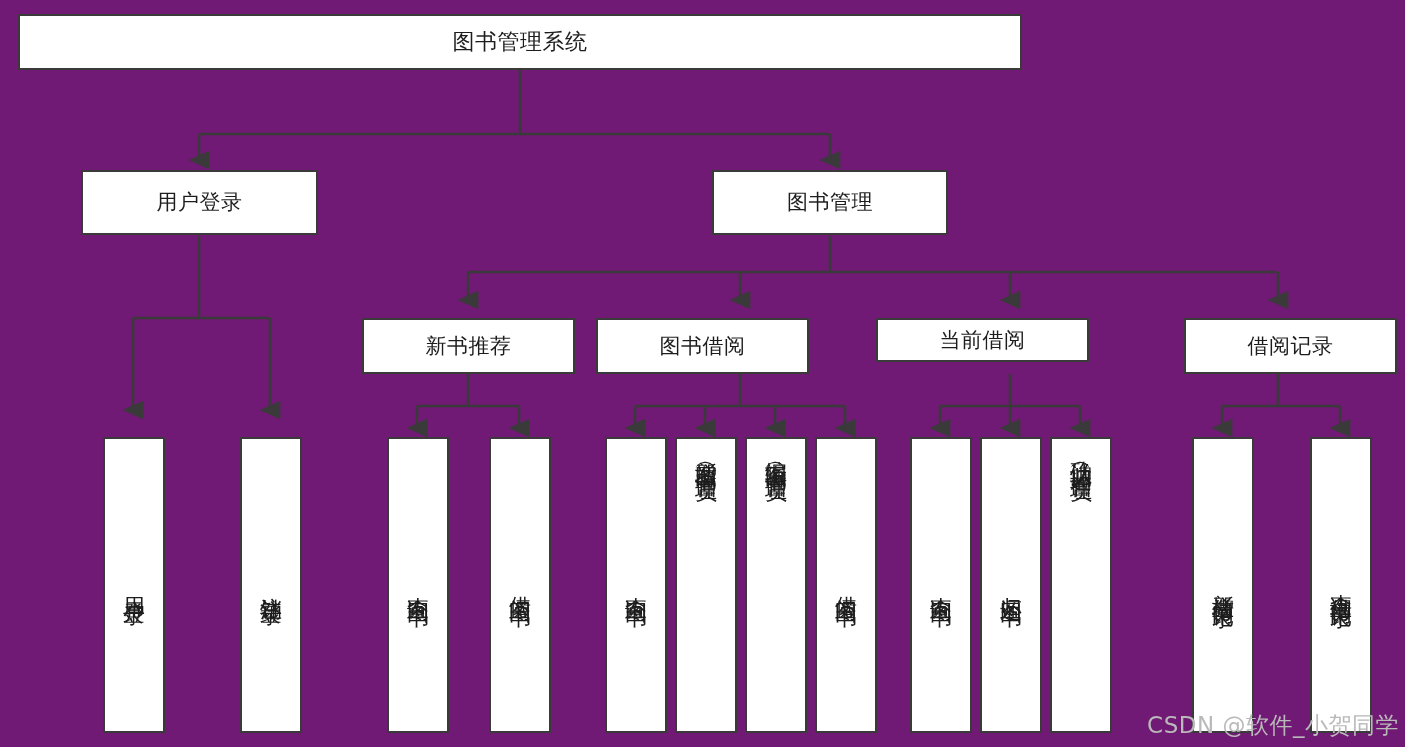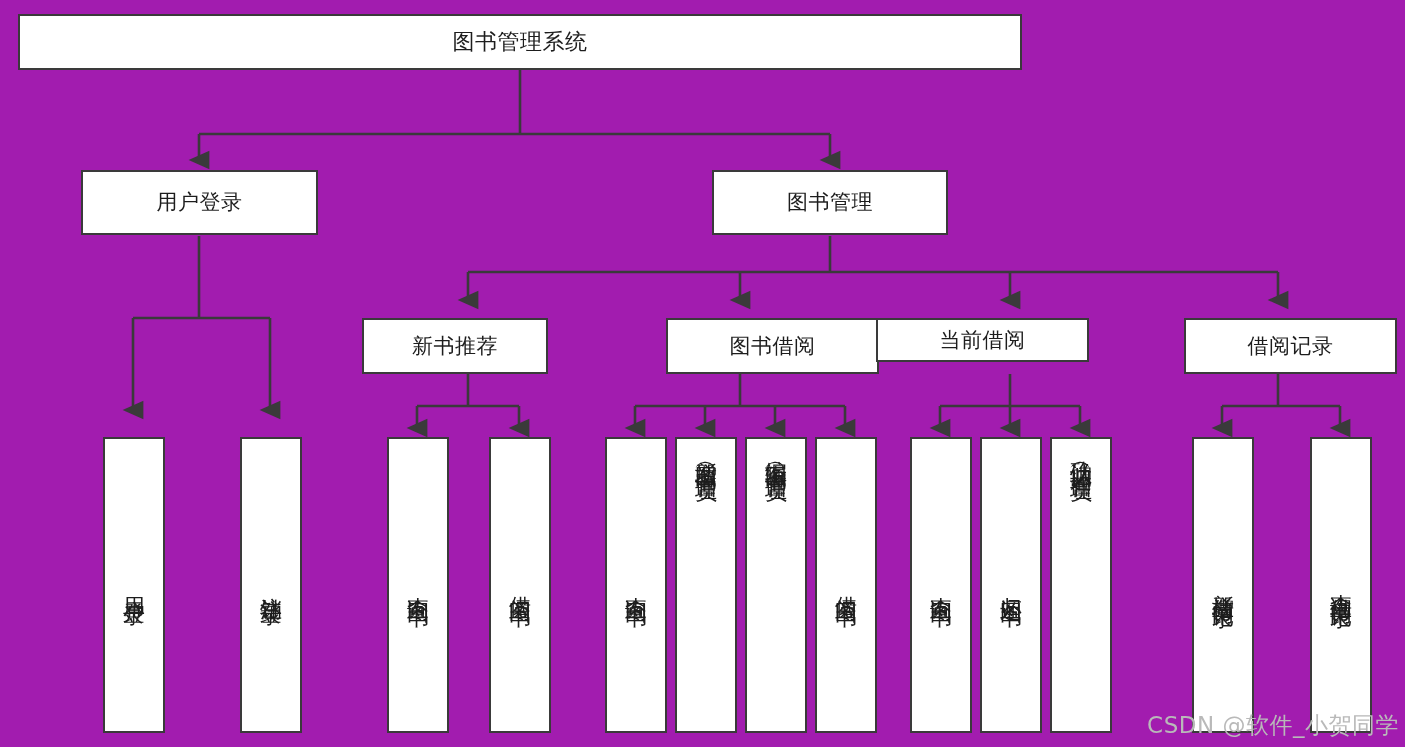--- a/index.html
+++ b/index.html
@@ -9,21 +9,21 @@
     background: #ffffff;
   }
   body {
     font-family: "DejaVu Sans", "Liberation Sans", sans-serif;
     color: #1a1a1a;
   }
   #diagram-root {
     position: relative;
     width: 1405px;
     height: 747px;
-    background: #a21caf;
+    background: #701a75;
     overflow: hidden;
   }
   #edges-layer {
     position: absolute;
     left: 0;
     top: 0;
     width: 1405px;
     height: 747px;
     pointer-events: none;
   }
@@ -138,24 +138,24 @@
     <span class="node-label">图书管理系统</span>
   </div>
 
   <div class="node level2" style="left:81px; top:170px; width:237px; height:65px;">
     <span class="node-label">用户登录</span>
   </div>
   <div class="node level2" style="left:712px; top:170px; width:236px; height:65px;">
     <span class="node-label">图书管理</span>
   </div>
 
-  <div class="node level3" style="left:362px; top:318px; width:186px; height:56px;">
+  <div class="node level3" style="left:362px; top:318px; width:213px; height:56px;">
     <span class="node-label">新书推荐</span>
   </div>
-  <div class="node level3" style="left:666px; top:318px; width:213px; height:56px;">
+  <div class="node level3" style="left:596px; top:318px; width:213px; height:56px;">
     <span class="node-label">图书借阅</span>
   </div>
   <div class="node level3" style="left:876px; top:318px; width:213px; height:44px;">
     <span class="node-label">当前借阅</span>
   </div>
   <div class="node level3" style="left:1172px; top:318px; width:213px; height:56px;margin-left:12px;">
     <span class="node-label">借阅记录</span>
   </div>
 
   <div class="node leaf vcenter" style="left:103px; top:437px; width:62px; height:296px;">

